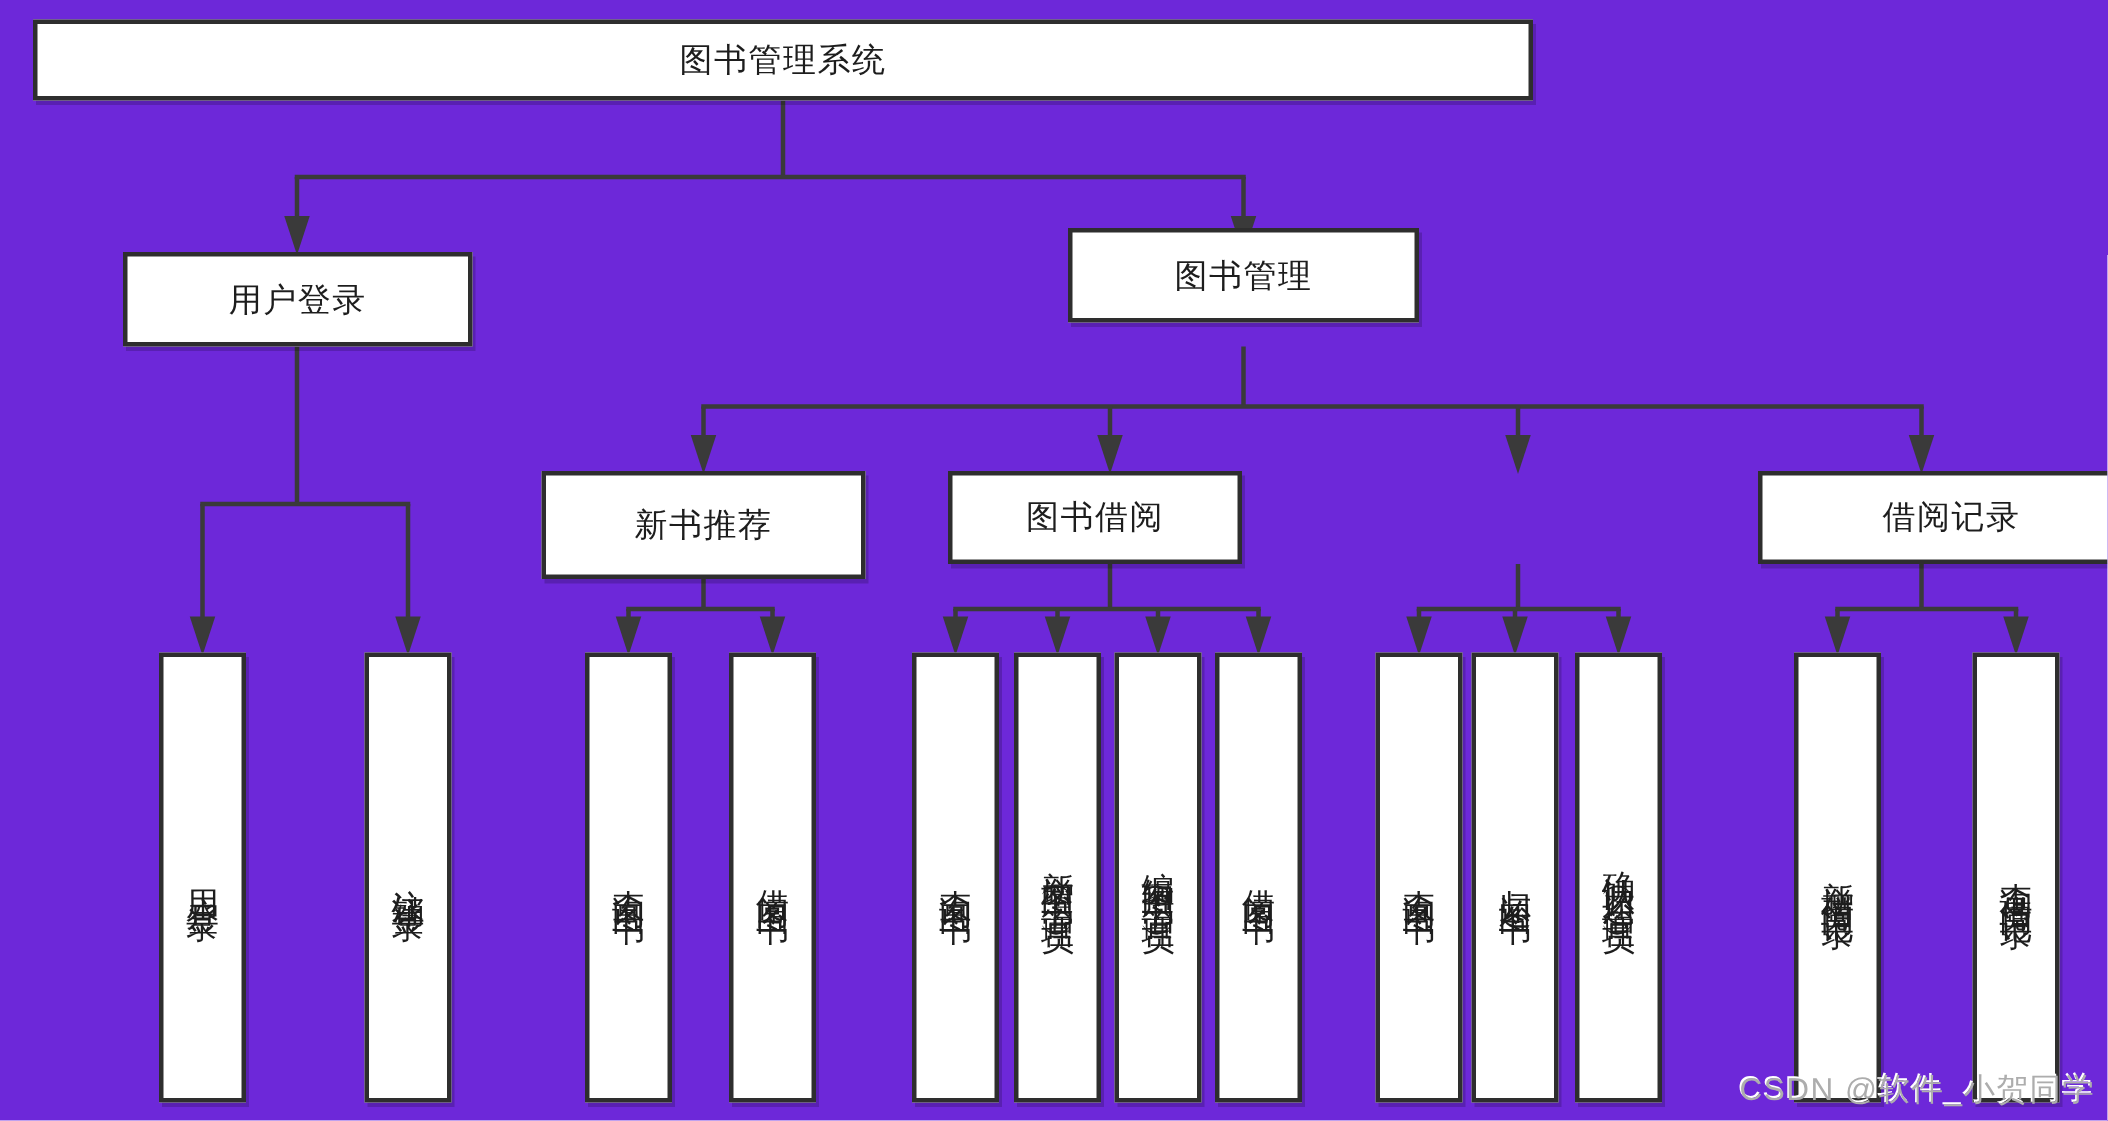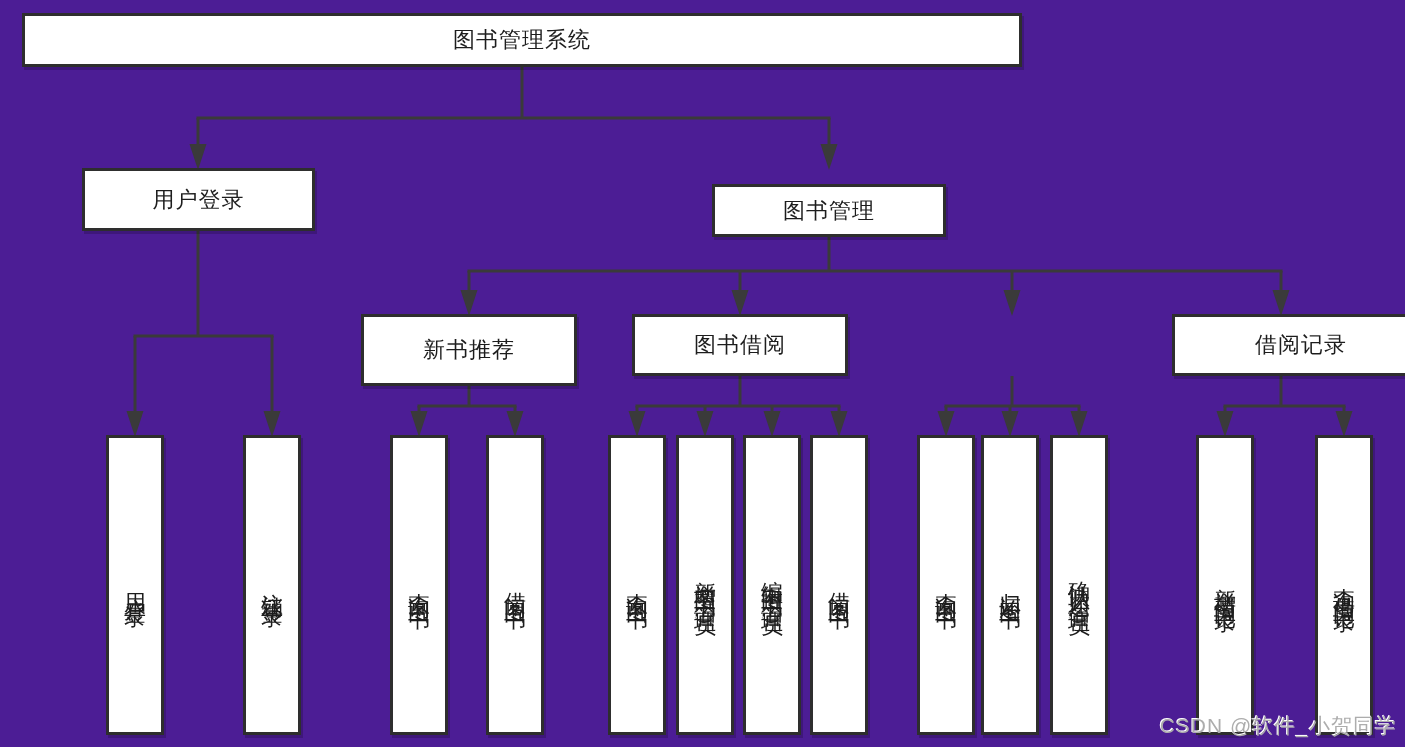--- a/index.html
+++ b/index.html
@@ -1,19 +1,19 @@
 <!DOCTYPE html>
 <html><head>
 <meta charset="utf-8">
 <style>
   html,body{margin:0;padding:0;background:#ffffff;}
   .stage{
     position:relative;
     width:1405px;height:747px;
-    background:#4c1d95;
+    background:#6d28d9;
     font-family:"Liberation Sans", sans-serif;
     overflow:hidden;
   }
   .connectors{position:absolute;left:0;top:0;z-index:1;}
   .box{
     position:absolute;
     box-sizing:border-box;
     background:#ffffff;
     border:3px solid #2e2e2e;
     box-shadow:2px 3px 0 rgba(0,0,0,0.18);
@@ -111,28 +111,28 @@
     </g>
   </svg>
 
   <div class="box hbox" style="left:22px;top:13px;width:1000px;height:54px">
     <span>图书管理系统</span>
   </div>
 
   <div class="box hbox" style="left:82px;top:168px;width:233px;height:63px">
     <span>用户登录</span>
   </div>
-  <div class="box hbox" style="left:712px;top:184px;width:234px;height:53px">
+  <div class="box hbox" style="left:712px;top:152px;width:234px;height:63px">
     <span>图书管理</span>
   </div>
 
   <div class="box hbox" style="left:361px;top:314px;width:216px;height:72px">
     <span>新书推荐</span>
   </div>
-  <div class="box hbox" style="left:632px;top:314px;width:216px;height:62px">
+  <div class="box hbox" style="left:632px;top:314px;width:196px;height:62px">
     <span>图书借阅</span>
   </div>
   <div class="box hbox" style="left:1172px;top:314px;width:258px;height:62px">
     <span>借阅记录</span>
   </div>
 
   <div class="box vbox" style="left:106px;top:435px;width:58px;height:300px">
     <span>用户登录</span>
   </div>
   <div class="box vbox" style="left:243px;top:435px;width:58px;height:300px">

